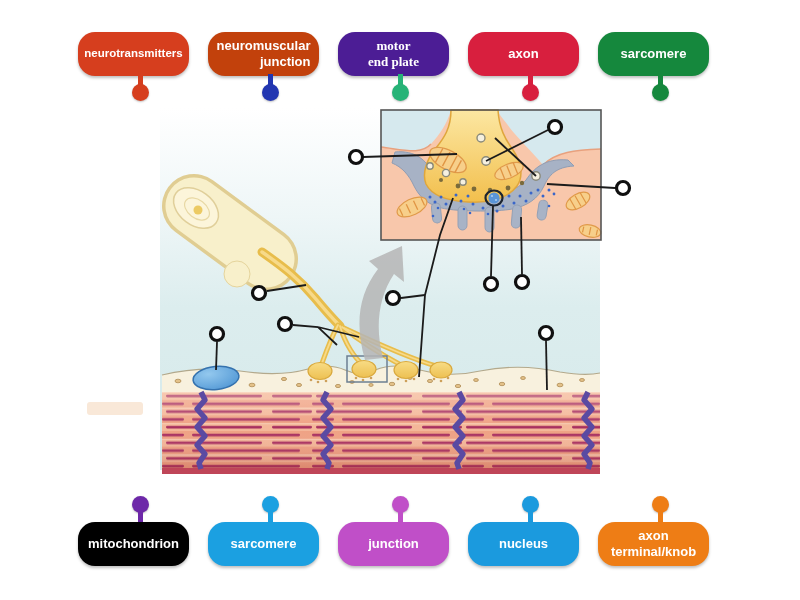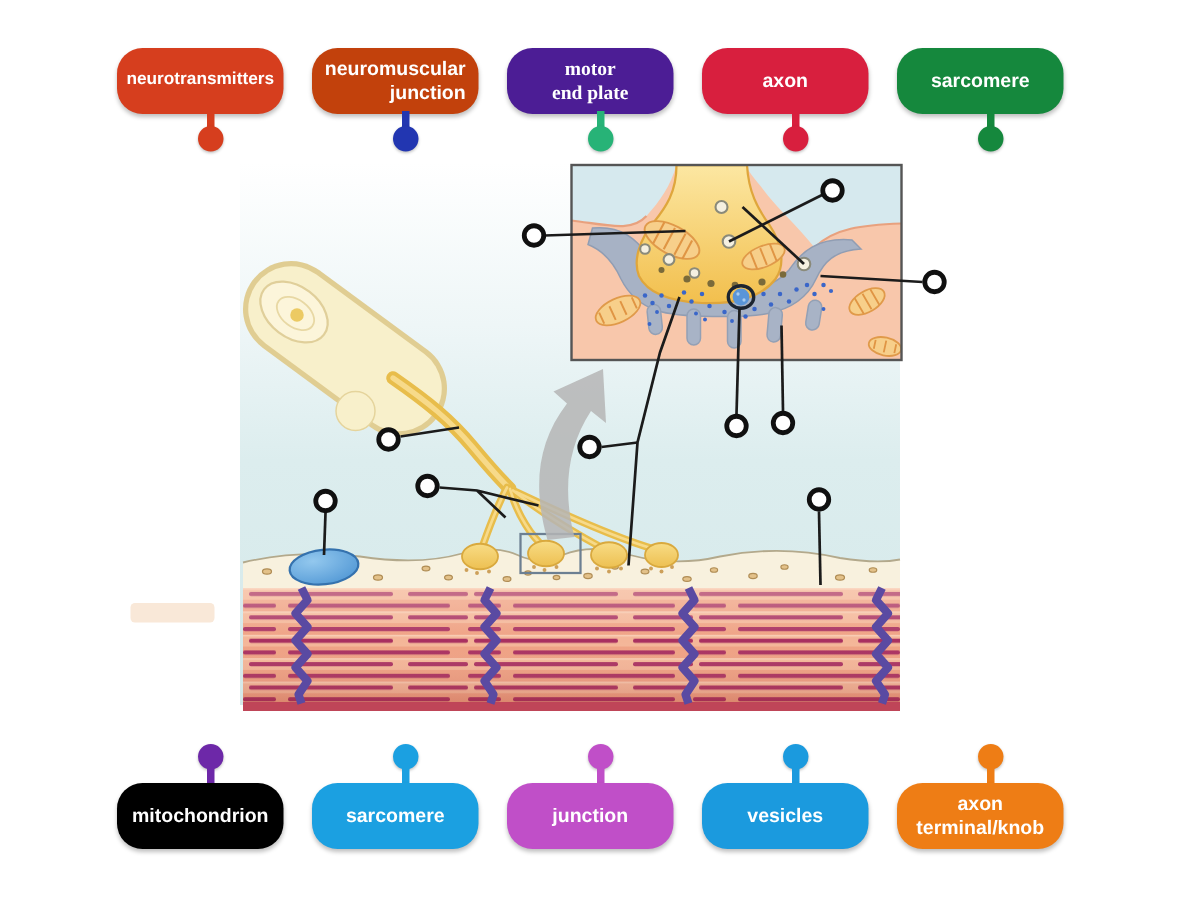--- a/index.html
+++ b/index.html
@@ -331,21 +331,21 @@
   <div class="chip" style="background-color: rgb(27, 160, 225);">sarcomere</div>
 </div>
 <div class="chip-wrap bot" style="left:338px;top:496px">
   <div class="pin-ball" style="background-color: rgb(192, 79, 200);"></div>
   <div class="pin-stem" style="background-color: rgb(192, 79, 200);"></div>
   <div class="chip" style="background-color: rgb(192, 79, 200);">junction</div>
 </div>
 <div class="chip-wrap bot" style="left:468px;top:496px">
   <div class="pin-ball" style="background-color: rgb(27, 154, 222);"></div>
   <div class="pin-stem" style="background-color: rgb(27, 154, 222);"></div>
-  <div class="chip" style="background-color: rgb(27, 154, 222);">vesicles</div>
+  <div class="chip" style="background-color: rgb(27, 154, 222);">nucleus</div>
 </div>
 <div class="chip-wrap bot" style="left:598px;top:496px">
   <div class="pin-ball" style="background-color: rgb(238, 125, 21);"></div>
   <div class="pin-stem" style="background-color: rgb(238, 125, 21);"></div>
   <div class="chip" style="background-color: rgb(238, 125, 21);">axon
 terminal/knob</div>
 </div>
 
 </div>
 

